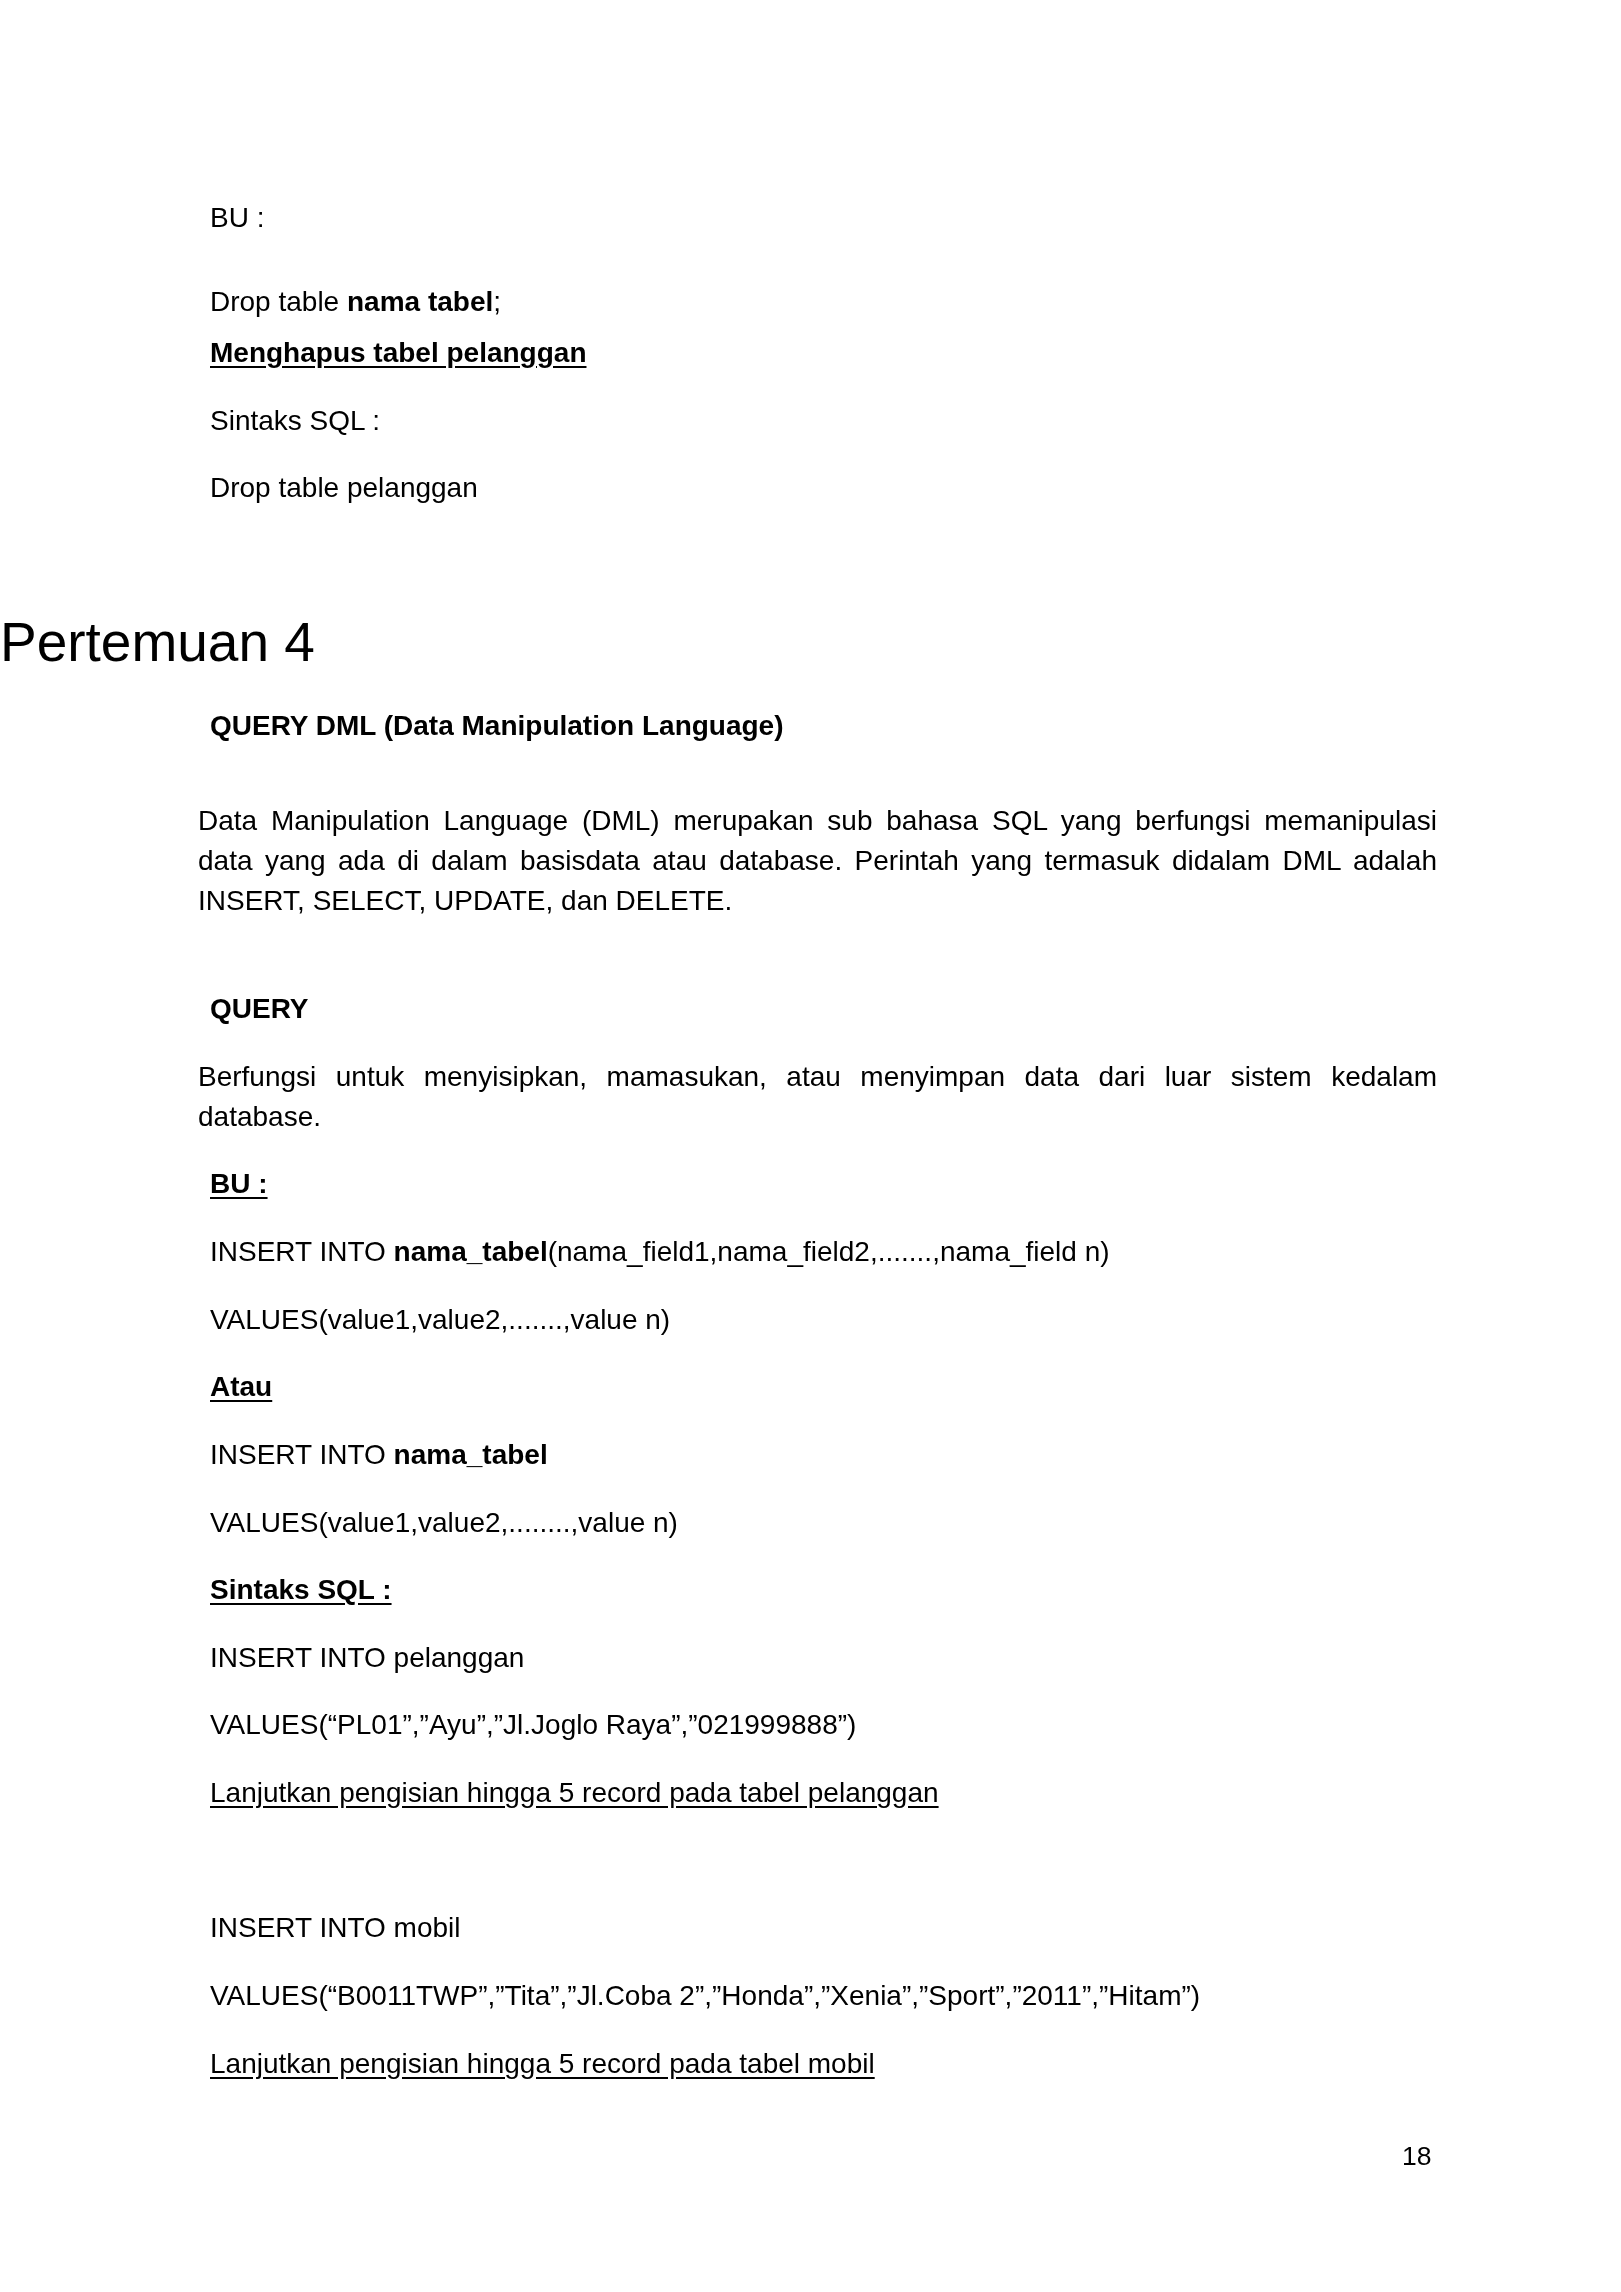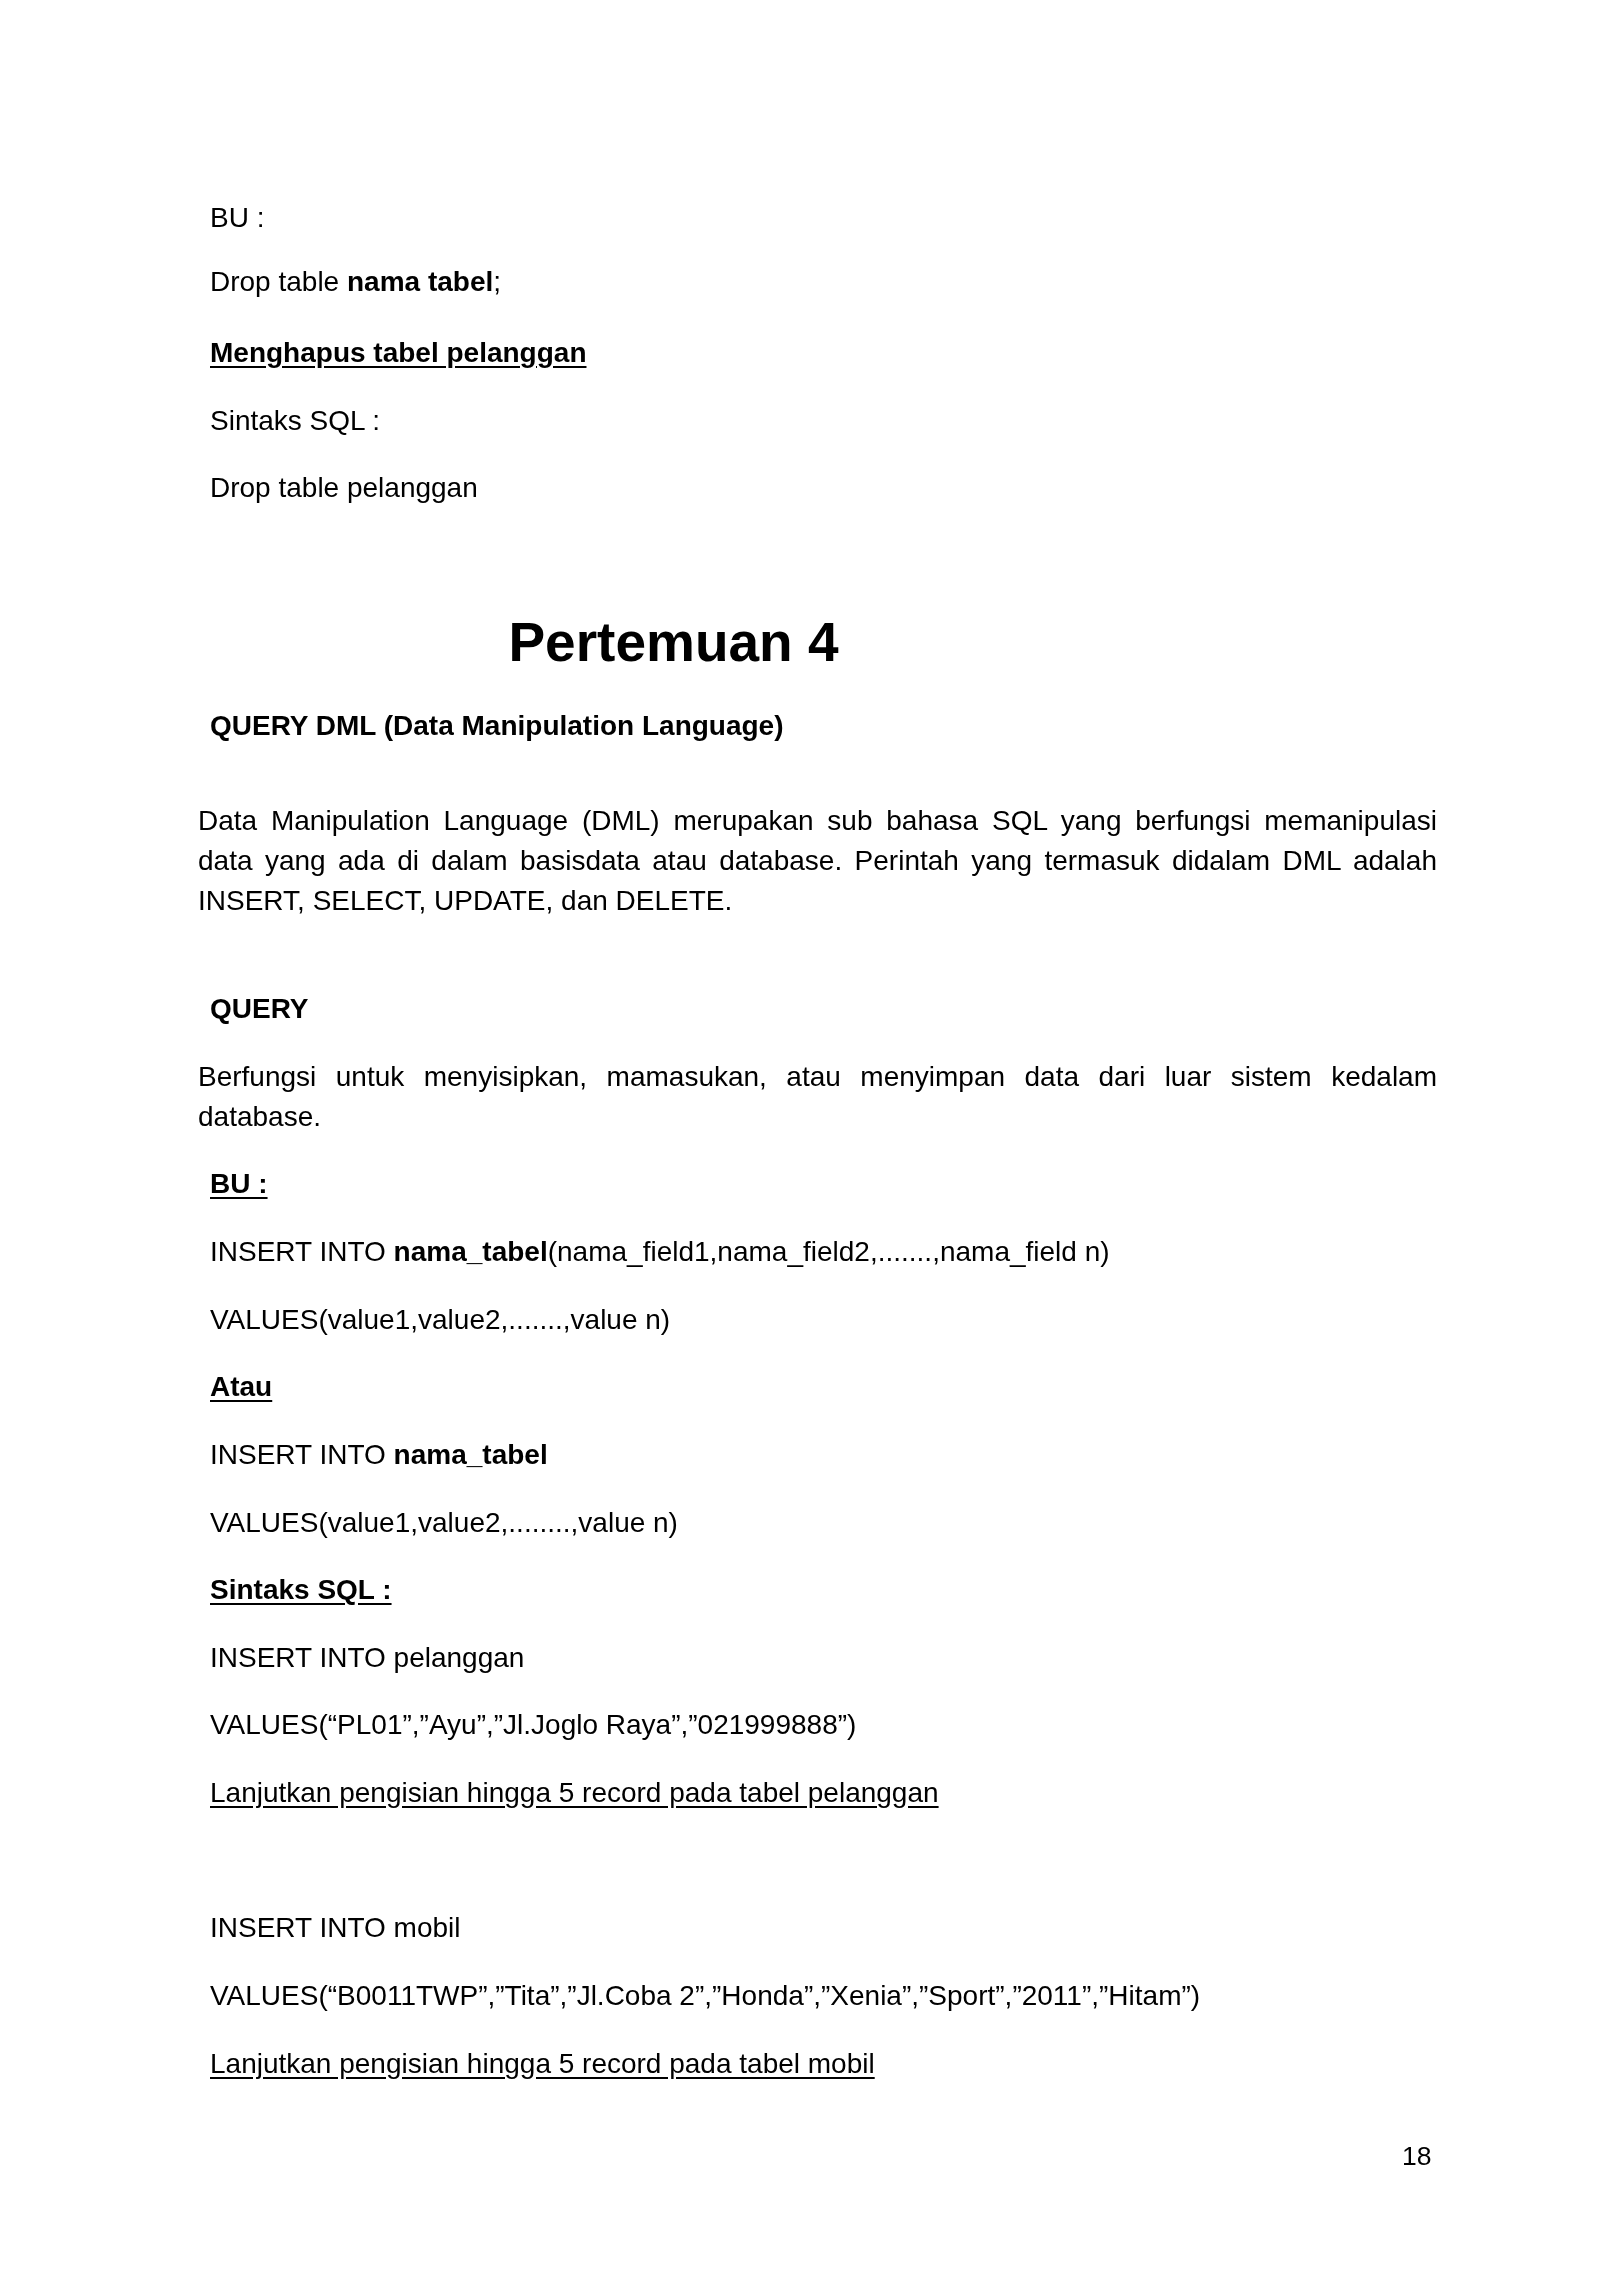--- a/index.html
+++ b/index.html
@@ -1,28 +1,28 @@
 <!DOCTYPE html>
 <html><head>
 <meta charset="utf-8">
 <style>
   html, body { margin:0; padding:0; background:#fff; }
   body { width:1621px; height:2293px; position:relative; font-family:"Liberation Sans", sans-serif; color:#000; overflow:hidden; }
   .line { position:absolute; left:198px; font-size:28px; line-height:35px; white-space:nowrap;margin-left:12px; }
   .b { font-weight:bold; }
   .u { text-decoration:underline; text-underline-offset:3.9px; }
-  .title { position:absolute; left:0; width:1347px; text-align:center; top:608px; font-size:55px; font-weight:bold; line-height:69px; }
+  .title { position:absolute; left:0; width:1347px; top:608px; font-size:55px; font-weight:normal; line-height:69px; }
   .para { position:absolute; left:198px; width:1239px; font-size:28px; line-height:40px; text-align:justify; }
   .pagenum { position:absolute; left:1402px; width:35px; text-align:left; top:2141px; font-size:26.5px; }
 </style>
 </head>
 <body>
 
 <div class="line" style="top:200px">BU :</div>
-<div class="line" style="top:264px"><span>Drop table </span><span class="b">nama tabel</span><span>;</span></div>
+<div class="line" style="top:284px"><span>Drop table </span><span class="b">nama tabel</span><span>;</span></div>
 <div class="line b u" style="top:335px">Menghapus tabel pelanggan</div>
 <div class="line" style="top:403px">Sintaks SQL :</div>
 <div class="line" style="top:470px">Drop table pelanggan</div>
 
 <div class="title">Pertemuan 4</div>
 
 <div class="line b" style="top:708px">QUERY DML (Data Manipulation Language)</div>
 <div class="para" style="top:801px">Data Manipulation Language (DML) merupakan sub bahasa SQL yang berfungsi memanipulasi data yang ada di dalam basisdata atau database. Perintah yang termasuk didalam DML adalah INSERT, SELECT, UPDATE, dan DELETE.</div>
 
 <div class="line b" style="top:991px">QUERY</div>

